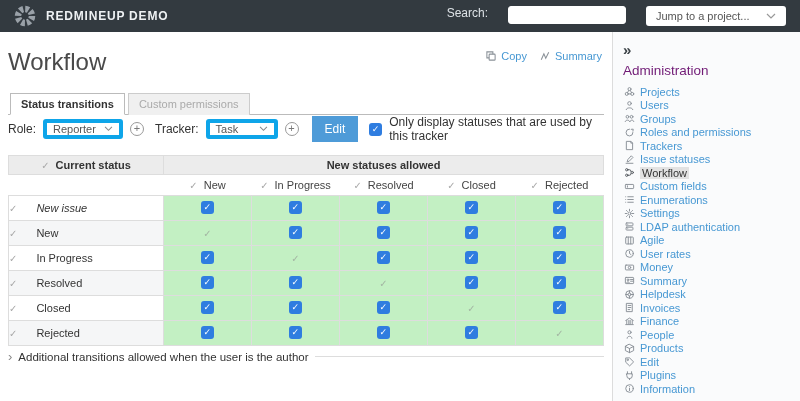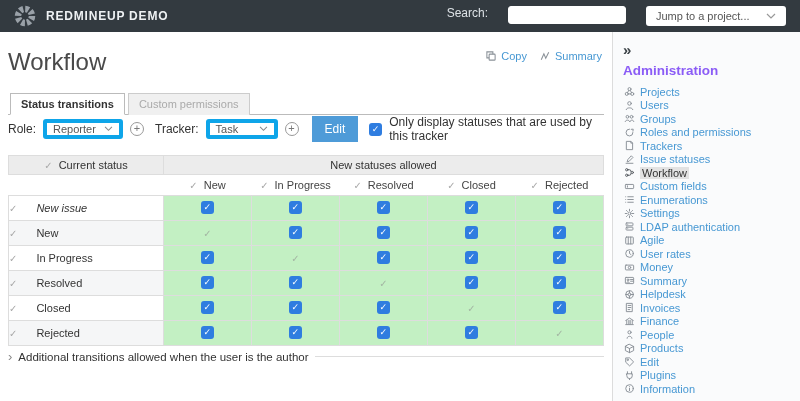--- a/index.html
+++ b/index.html
@@ -36,37 +36,37 @@
   .form-row{display:flex;align-items:center;gap:7px;font-size:12px}
   .role-select{width:94px}.tracker-select{width:84px}
   .plus-btn{width:14px;height:14px;border:1px solid #999;border-radius:50%;color:#777;font-size:11px;line-height:11px;text-align:center;cursor:pointer;flex:none}
   .btn{background:var(--btn);color:#fff;border:none;border-radius:0;font-size:12px;padding:6px 13px;cursor:pointer;margin-left:6px}
   .chk{width:13px;height:13px;border-radius:3px;background:var(--cbblue);display:inline-block;position:relative;flex:none;cursor:pointer}
   .chk::after{content:"✓";position:absolute;left:2.5px;top:0;color:#fff;font-size:9px;line-height:13px;font-weight:bold}
   .chev svg{display:block}
   
   table.workflow{border-collapse:collapse;width:100%;margin-top:12px;font-size:11px;table-layout:fixed}
   table.workflow th,table.workflow td{border:1px solid #ddd;padding:0}
-  tr.group-hdr th{background:#ececec;height:19px;font-weight:normal;color:#333}
+  tr.group-hdr th{background:#ececec;height:19px;font-weight:bold;color:#333}
   th.cur-status{width:155px;border-right:3px solid #fff}
   tr.col-hdr th{border:none;background:#fff;height:21px;font-weight:400;color:#444}
   .hdr-check{color:#a9a9a9;margin-right:6px;cursor:pointer;font-size:10px}
   td.status{height:25px;padding-left:46px;background:#fff;text-align:left}
   tr:nth-child(even) td.status{background:#f5f6f7}
   td.status .row-check{color:#a9a9a9;margin-right:19px;cursor:pointer;font-size:10px}
   td.status .it{font-style:italic}
   td.cell{height:25px;background:var(--green);border:1px solid #fff;text-align:center;vertical-align:middle}
   .selfcheck{color:#a3b5a3;font-size:10px}
   
   .toggle{display:flex;align-items:center;font-size:11.5px;margin-top:4px;cursor:pointer}
   .toggle .arrow{color:#888;font-size:13px;margin-right:6px;line-height:1}
   .toggle .rule{flex:1;border-top:1px solid #ddd;margin-left:6px}
   
   .collapse{color:#3c4347;font-size:15px;font-weight:bold;line-height:1;margin:4px 0 6px 0;cursor:pointer;width:14px}
-  .sb-title{font-size:13.5px;color:#8b5cf6;font-weight:700;margin:2px 0 7px 0}
+  .sb-title{font-size:13.5px;color:#701a75;font-weight:400;margin:2px 0 7px 0}
   ul.admin-menu{list-style:none;margin:0;padding:0;font-size:11px}
   ul.admin-menu li{display:flex;align-items:center;gap:5px;height:13.5px;cursor:pointer;white-space:nowrap}
   ul.admin-menu li a{color:var(--accent);text-decoration:none}
   ul.admin-menu li.selected a{color:#333;background:#e2e2e2;padding:0 2px}
   ul.admin-menu .ic{display:inline-flex;width:12px;justify-content:center;flex:none}
 </style>
 </head>
 <body>
 
 <div class="topbar">

